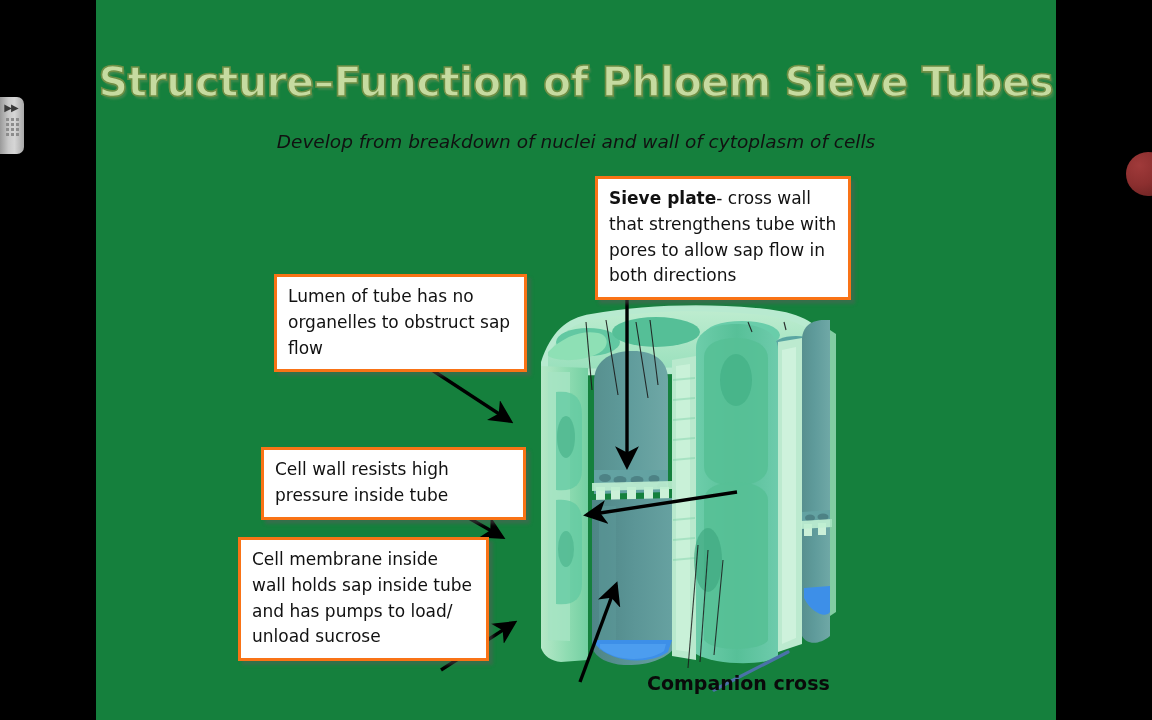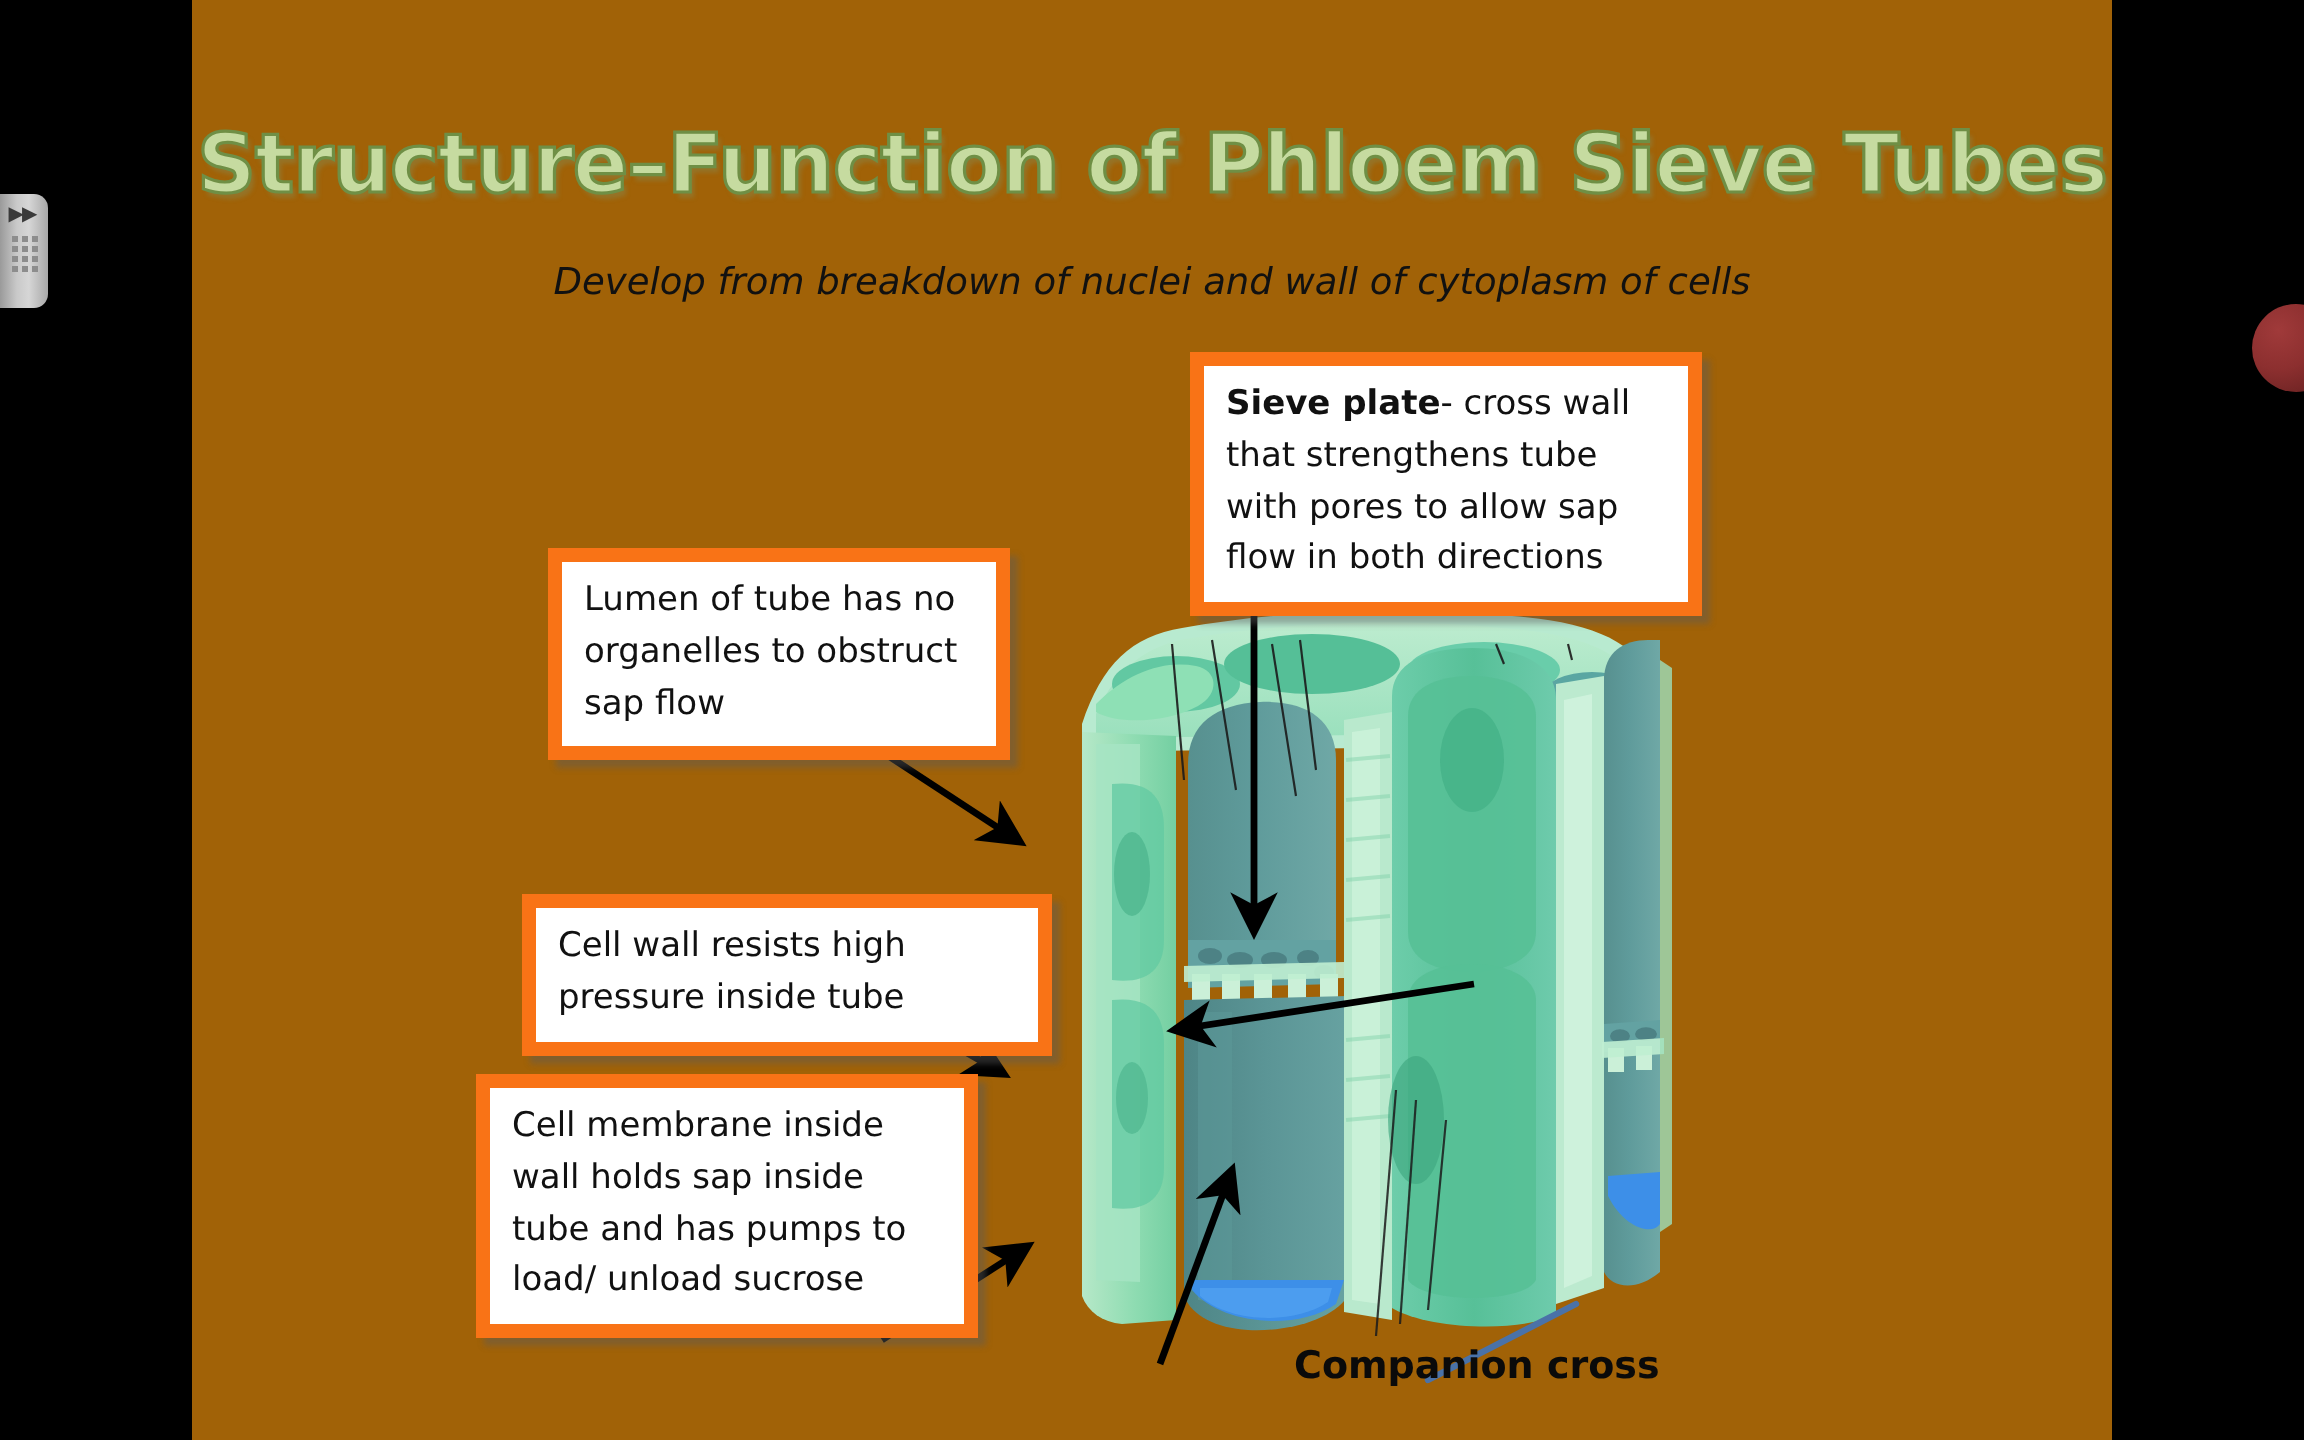--- a/index.html
+++ b/index.html
@@ -20,21 +20,21 @@
     position: absolute;
     inset: 0;
     background: #000000;
   }
   #slide-canvas {
     position: absolute;
     left: 96px;
     top: 0;
     width: 960px;
     height: 720px;
-    background: #a16207;
+    background: #15803d;
     overflow: hidden;
   }
 
   
   #sidebar-handle {
     position: absolute;
     left: 0;
     top: 97px;
     width: 24px;
     height: 57px;
@@ -107,33 +107,33 @@
     font-family: "DejaVu Sans", sans-serif;
     font-style: italic;
     font-size: 18.5px;
     color: #111;
   }
 
   
   .callout {
     position: absolute;
     background: #ffffff;
-    border: 7px solid #f97316;
+    border: 3px solid #f97316;
     box-shadow: 4px 4px 3px rgba(90,90,90,0.45);
     box-sizing: border-box;
     font-family: "DejaVu Sans", sans-serif;
     font-size: 17px;
     line-height: 1.52;
     color: #111;
     padding: 7px 9px 8px 11px;
   }
   .callout b { font-weight: bold; }
 
   #callout-sieve-plate { left: 499px; top: 176px; width: 256px; }
-  #callout-lumen       { left: 178px; top: 274px; width: 231px; }
+  #callout-lumen       { left: 178px; top: 274px; width: 253px; }
   #callout-cell-wall   { left: 165px; top: 447px; width: 265px; }
   #callout-membrane    { left: 142px; top: 537px; width: 251px; }
 
   
   #companion-label {
     position: absolute;
     left: 551px;
     top: 672px;
     font-family: "DejaVu Sans", sans-serif;
     font-size: 19px;

